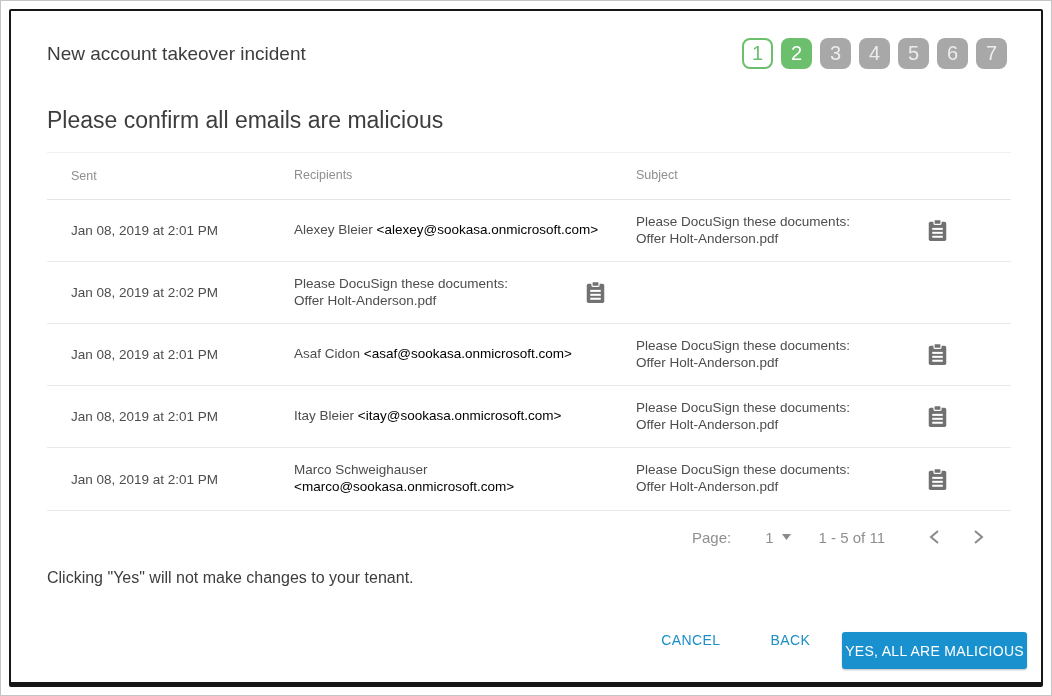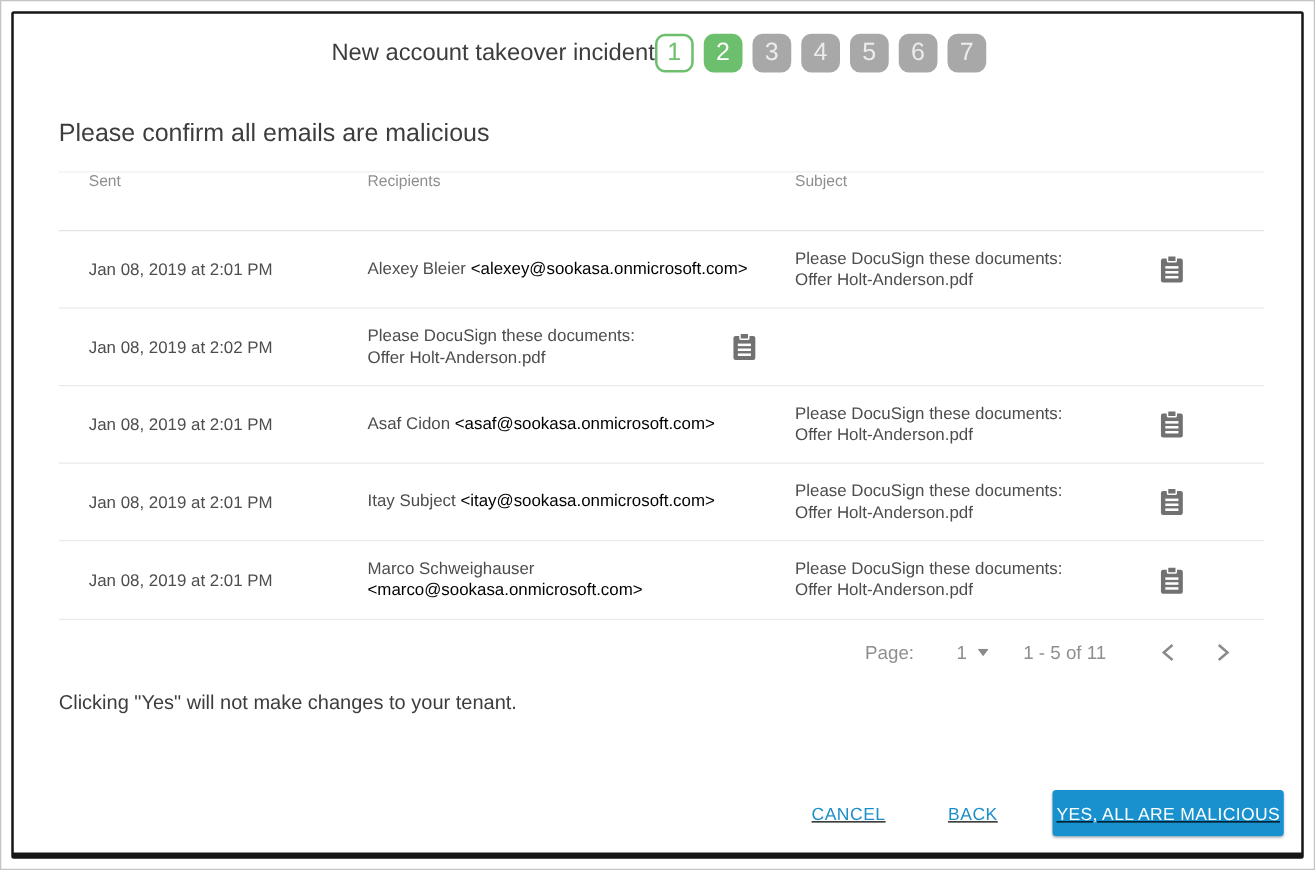--- a/index.html
+++ b/index.html
@@ -16,41 +16,41 @@
     width: 100%; height: 100%;
     background: #ffffff;
     border: 2px solid #161616;
     border-bottom-width: 5px;
     border-radius: 2px;
     display: flex; flex-direction: column;
   }
 
   
   .header-row {
-    display: flex; justify-content: center; align-items: center;
-    padding: 16px 34px 0 36px;
+    display: flex; justify-content: space-between; align-items: center;
+    padding: 27px 34px 0 36px;
   }
   .page-title { font-size: 19px; color: #3d3d3d; }
   .steps { display: flex; gap: 8px; }
   .step {
     width: 31px; height: 31px; border-radius: 8px;
     display: flex; align-items: center; justify-content: center;
     font-size: 20px; cursor: default;
   }
   .step.completed-outline { background: #ffffff; border: 2px solid #6cbf6c; color: #6cbf6c; }
   .step.active   { background: #6cbf6c; color: #ffffff; }
   .step.inactive { background: #a8a8a8; color: #ececec; }
 
   
-  .subtitle { margin-top: 38px; padding: 0 36px; font-size: 20px; color: #3d3d3d; }
+  .subtitle { margin-top: 38px; padding: 0 36px; font-size: 23px; color: #3d3d3d; }
 
   
   .table { margin: 18px 30px 0 36px; }
   .thead {
-    display: flex; height: 48px;
+    display: flex; align-items: center; height: 48px;
     border-top: 1px solid #f0f0f0;
     border-bottom: 1px solid #e4e4e4;
     color: #8f8f8f; font-size: 12.5px;
   }
   .trow {
     display: flex; align-items: center; min-height: 62px;
     border-bottom: 1px solid #eaeaea;
     font-size: 13.5px; color: #4d4d4d;
   }
   .trow:last-child { min-height: 63px; }
@@ -79,31 +79,30 @@
     width: 22px; height: 22px; padding: 0;
   }
   .pg-btn + .pg-btn { margin-left: 22px; }
 
   
   .note { margin-top: 6px; padding: 0 36px; font-size: 16px; color: #3d3d3d; }
 
   
   .footer {
     margin-top: auto;
-    display: flex; justify-content: flex-end; align-items: center;
+    display: flex; justify-content: flex-end; align-items: flex-start;
     padding: 0 14px 13px 0;
-    text-decoration: underline;
   }
   .link-btn {
     background: none; border: none; cursor: pointer;
     color: #1b8ec9; font-size: 14px; letter-spacing: 0.4px;
     font-family: "Liberation Sans", sans-serif;
   }
   .link-cancel { margin-right: 50px; }
-  .link-back { margin-right: 44px; }
+  .link-back { margin-right: 32px; }
   .primary-btn {
     background: #1991cf; color: #ffffff; border: none; cursor: pointer;
     height: 37px; padding: 0 3px; border-radius: 3px;
     font-size: 14px; letter-spacing: 0.3px;
     font-family: "Liberation Sans", sans-serif;
     box-shadow: 0 1px 2px rgba(0,0,0,0.25);
   }
 </style>
 </head>
 <body>
@@ -182,21 +181,21 @@
               <rect x="8" y="0.5" width="8" height="5.5" rx="1" fill="#717171" stroke="#ffffff" stroke-width="1.4"></rect>
               <rect x="6" y="10" width="12" height="2.3" fill="#ffffff"></rect>
               <rect x="6" y="14.5" width="12" height="2.3" fill="#ffffff"></rect>
               <rect x="6" y="19" width="12" height="2.3" fill="#ffffff"></rect>
             </svg>
         </div>
       </div>
 
       <div class="trow">
         <div class="col-sent">Jan 08, 2019 at 2:01 PM</div>
-        <div class="col-recip"><span>Itay Subject</span> <span class="recip-email">&lt;itay@sookasa.onmicrosoft.com&gt;</span></div>
+        <div class="col-recip"><span>Itay Bleier</span> <span class="recip-email">&lt;itay@sookasa.onmicrosoft.com&gt;</span></div>
         <div class="col-subj">
           <div>Please DocuSign these documents:</div>
           <div>Offer Holt-Anderson.pdf</div>
         </div>
         <div class="col-icon">
           <svg width="21" height="23" viewBox="0 0 24 26">
               <rect x="2" y="3" width="20" height="22" rx="2" fill="#717171"></rect>
               <rect x="8" y="0.5" width="8" height="5.5" rx="1" fill="#717171" stroke="#ffffff" stroke-width="1.4"></rect>
               <rect x="6" y="10" width="12" height="2.3" fill="#ffffff"></rect>
               <rect x="6" y="14.5" width="12" height="2.3" fill="#ffffff"></rect>

